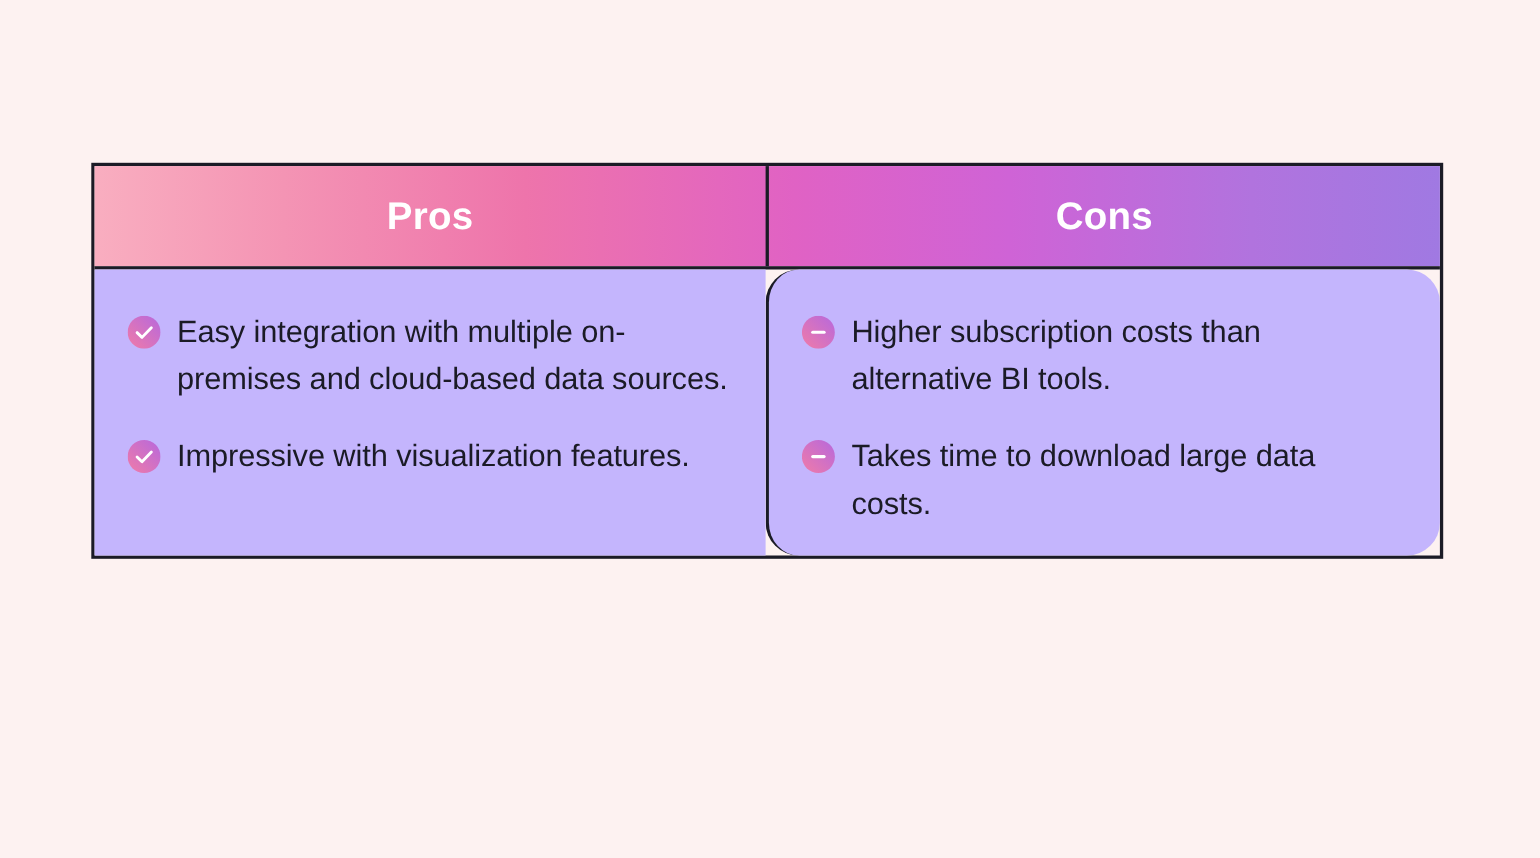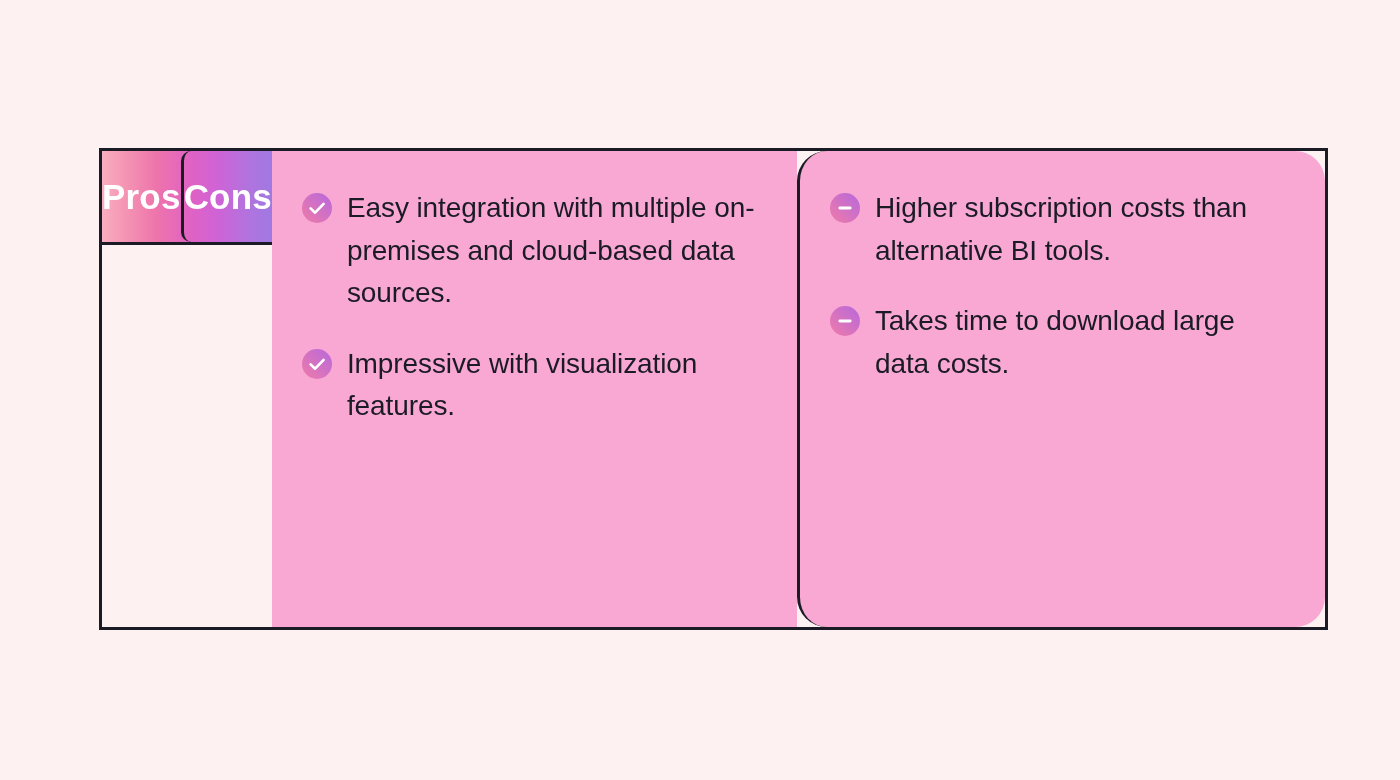--- a/index.html
+++ b/index.html
@@ -16,28 +16,28 @@
 
   .page {
     position: relative;
     width: 1400px;
     height: 780px;
   }
 
   
   .pros-cons-table {
     position: absolute;
-    left: 99px;
+    left: 83px;
     top: 148px;
     width: 1229px;
-    height: 482px;
+    height: 360px;
     border: 3px solid #1b1b26;
     box-sizing: border-box;
     display: flex;
-    flex-direction: row;
+    flex-direction: column;
   }
 
   
   .table-header-row {
     display: flex;
     height: 94px;
     flex: 0 0 94px;
     border-bottom: 3px solid #1b1b26;
     box-sizing: border-box;
     
@@ -52,40 +52,39 @@
   }
   .header-cell {
     flex: 1 1 0;
     display: flex;
     align-items: center;
     justify-content: center;
     box-sizing: border-box;
   }
   .header-cell.divided {
     border-left: 3px solid #1b1b26;
-    border-radius: 10px;
   }
   .header-label {
     color: #ffffff;
     font-size: 35px;
     font-weight: bold;
     letter-spacing: 0.2px;
     line-height: 1;
   }
 
   
   .table-body-row {
     display: flex;
     flex: 1 1 auto;
   }
   .body-cell {
     flex: 1 1 0;
     box-sizing: border-box;
     padding: 36px 30px 20px 30px;
-    background: #f9a8d4;
+    background: #c4b5fd;
   }
   .body-cell.divided {
     border-left: 3px solid #1b1b26;
     border-radius: 30px;
   }
 
   
   .item-list {
     list-style: none;
     margin: 0;

